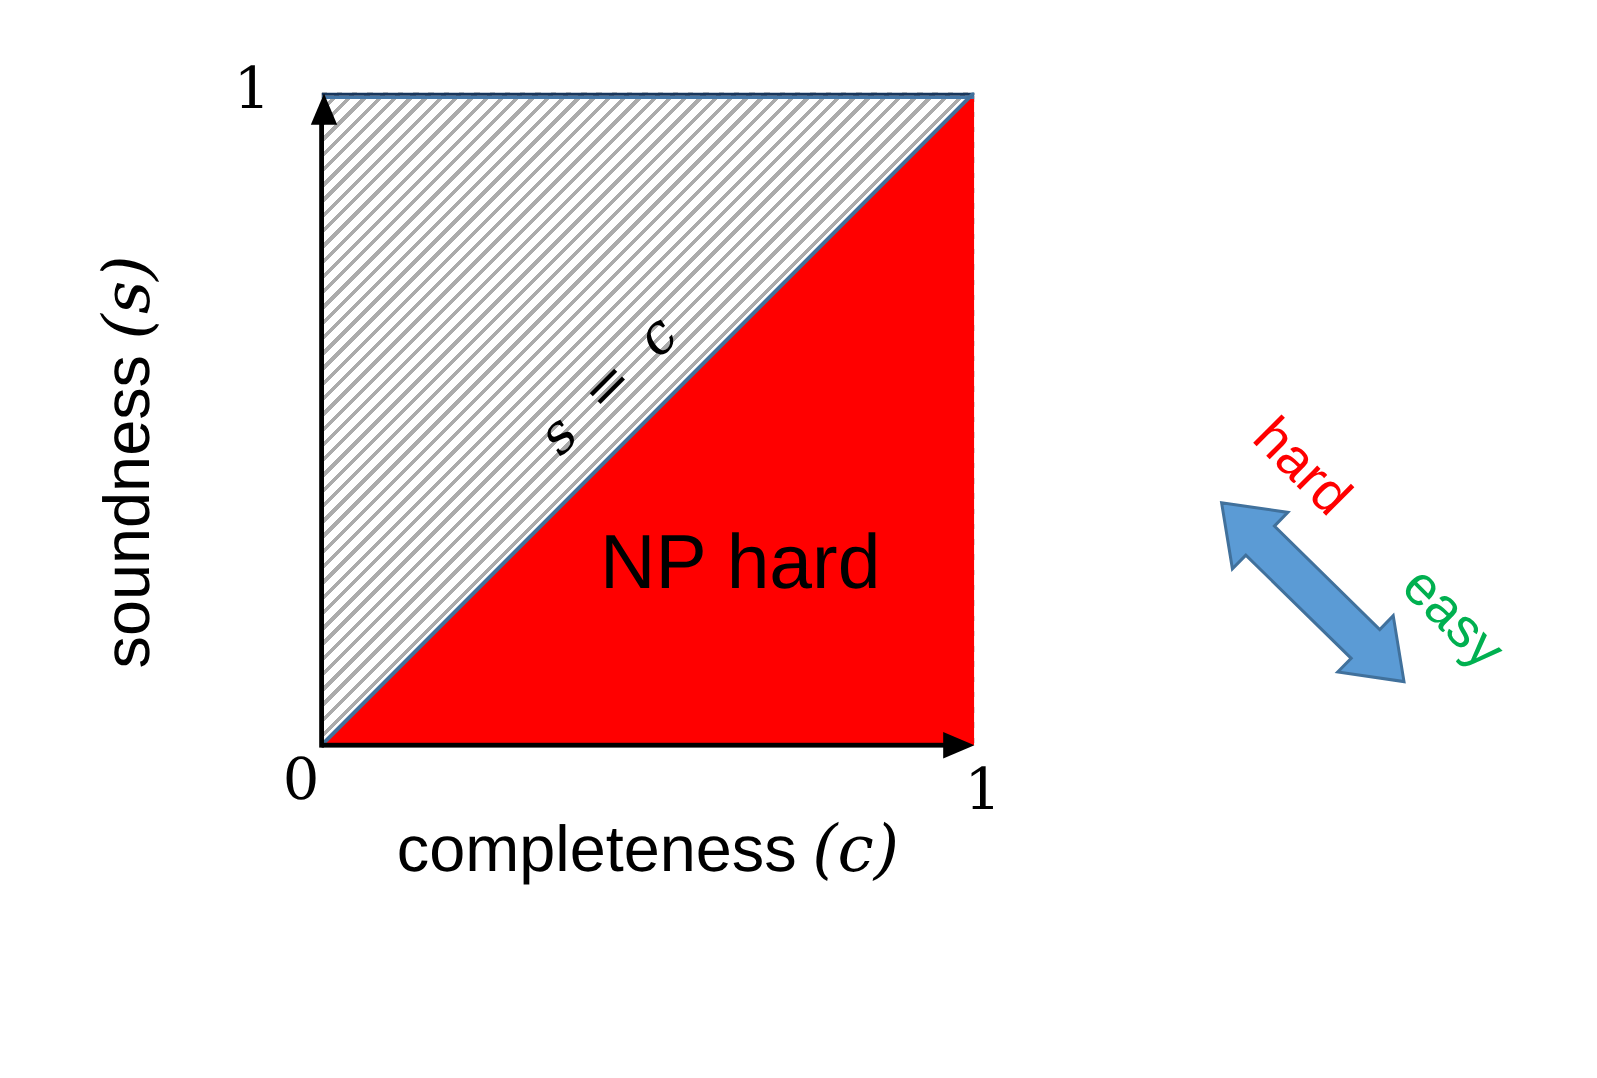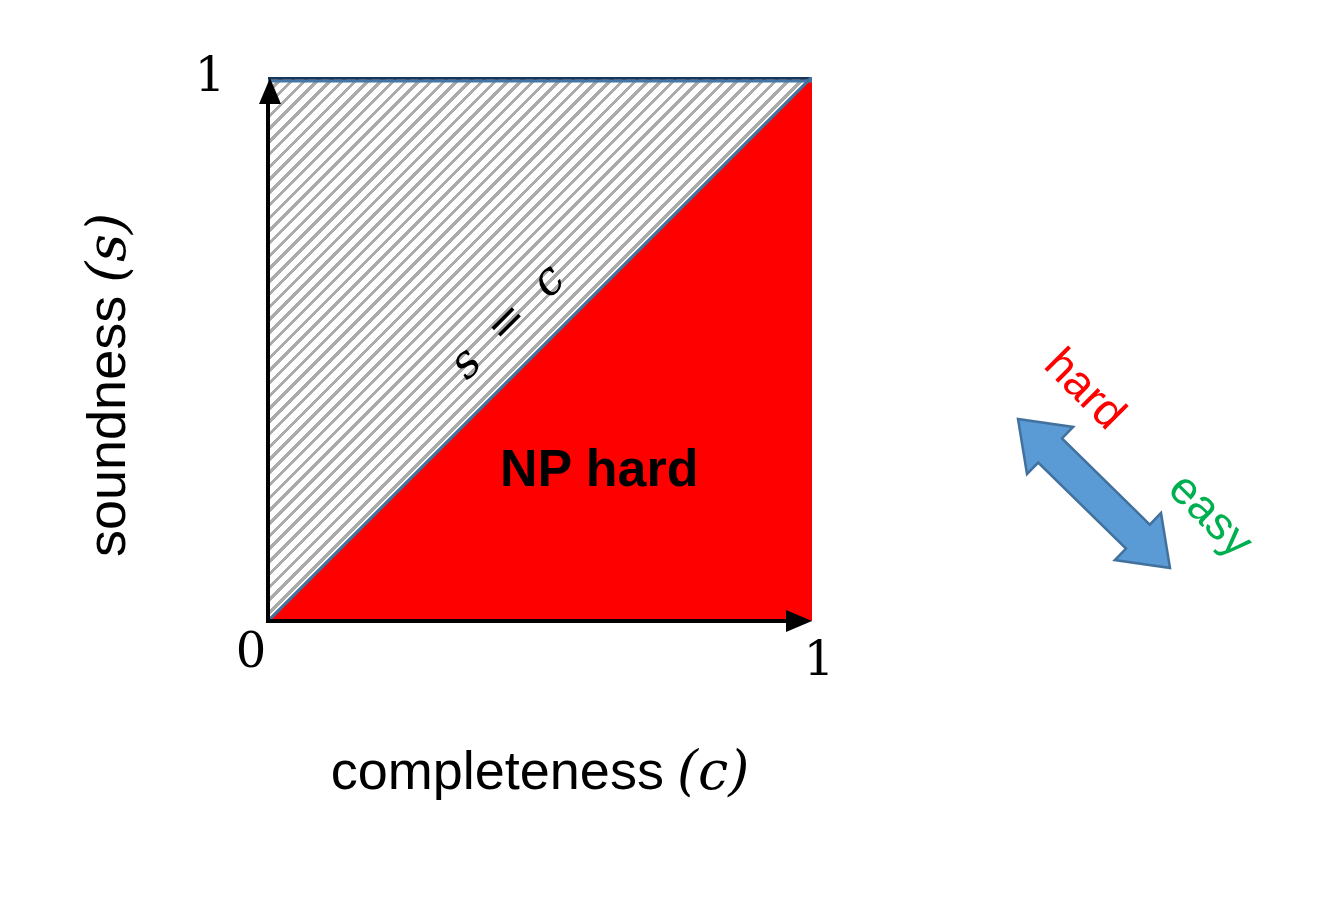--- a/index.html
+++ b/index.html
@@ -7,22 +7,22 @@
          font-family:"Liberation Sans",sans-serif;color:#000;}
 
   
   .plot{position:absolute;left:268px;top:77px;width:544px;height:544px;}
   .hatch{position:absolute;inset:0;
          background:repeating-linear-gradient(135deg,#ababab 0 3.2px,#ffffff 3.2px 9px);}
   .red-tri{position:absolute;inset:0;background:#ff0000;
            clip-path:polygon(0 100%,100% 0,100% 100%);}
   .plot-lines{position:absolute;inset:0;width:100%;height:100%;}
 
-  .np-label{position:absolute;left:232px;top:352px;font-size:52px;line-height:78px;
-            font-weight:700;letter-spacing:0px;white-space:nowrap;}
+  .np-label{position:absolute;left:232px;top:352px;font-size:64px;line-height:78px;
+            font-weight:400;letter-spacing:0px;white-space:nowrap;}
   .sc-label{position:absolute;left:240px;top:241px;transform:translate(-50%,-50%) rotate(-45deg);
             font-family:"DejaVu Serif",serif;font-style:italic;font-size:46px;
             letter-spacing:6px;white-space:nowrap;}
 
   
   .y-axis-line{position:absolute;left:266px;top:96px;width:4px;height:527px;background:#000;}
   .y-arrow{position:absolute;left:259px;top:78px;width:0;height:0;
            border-left:11px solid transparent;border-right:11px solid transparent;
            border-bottom:26px solid #000;}
   .x-axis-line{position:absolute;left:268px;top:619px;width:522px;height:4px;background:#000;}
@@ -30,21 +30,21 @@
            border-top:11px solid transparent;border-bottom:11px solid transparent;
            border-left:26px solid #000;}
 
   .tick{position:absolute;font-family:"DejaVu Serif",serif;font-size:48px;line-height:1;
         text-align:center;width:40px;}
   .tick-one-top{left:190px;top:50px;}
   .tick-zero{left:231px;top:626px;}
   .tick-one-right{left:799px;top:634px;}
 
   .axis-label{position:absolute;font-size:54px;white-space:nowrap;}
-  .x-axis-label{left:268px;top:739px;width:544px;text-align:center;}
+  .x-axis-label{left:268px;top:676px;width:544px;text-align:center;}
   .y-axis-label{left:106px;top:385px;transform:translate(-50%,-50%) rotate(-90deg);}
   .mvar{font-family:"DejaVu Serif",serif;font-style:italic;margin-left:13px;}
 
   
   .dir-arrow{position:absolute;left:990px;top:400px;width:210px;height:190px;}
   .hard-label{position:absolute;left:1086px;top:388px;transform:translate(-50%,-50%) rotate(45deg);
               color:#ff0000;font-size:46px;white-space:nowrap;}
   .easy-label{position:absolute;left:1212px;top:514px;transform:translate(-50%,-50%) rotate(45deg);
               color:#00b050;font-size:46px;white-space:nowrap;}
 </style>

